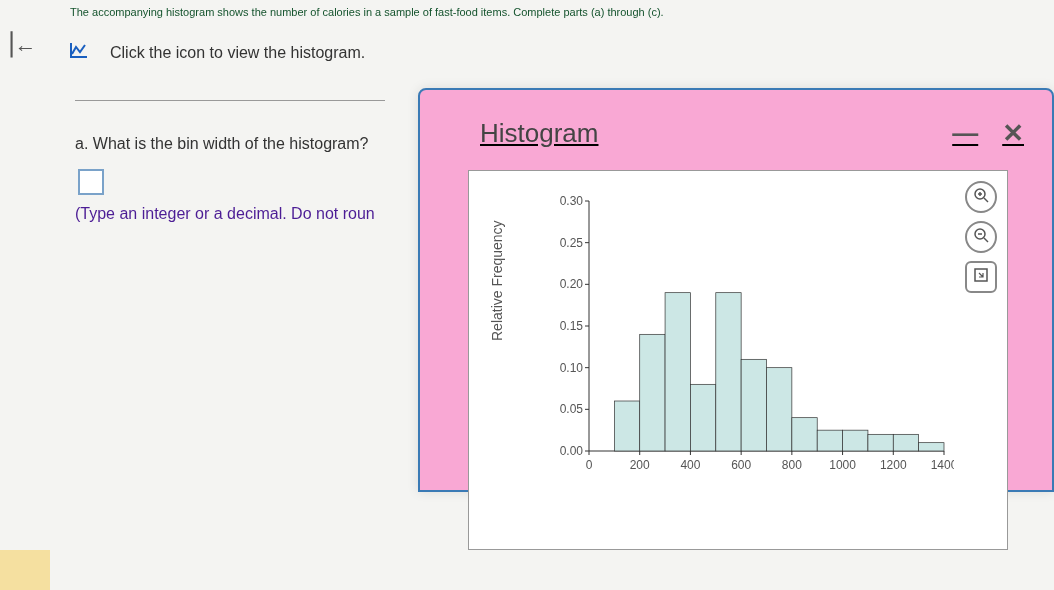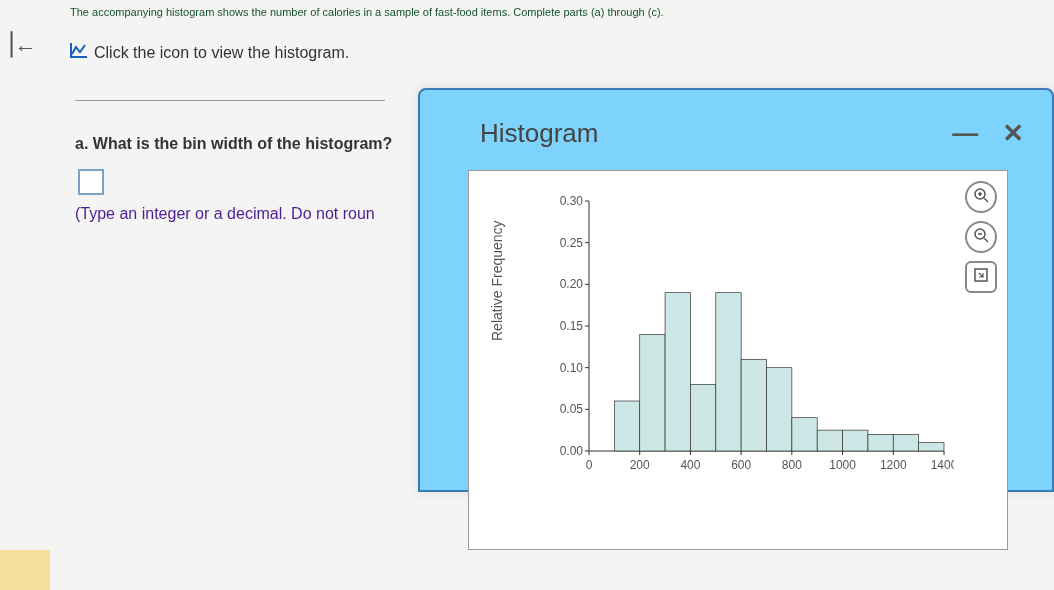--- a/index.html
+++ b/index.html
@@ -30,40 +30,39 @@
       right: 0;
       font-size: 11px;
       color: #14532d;
     }
     .view-link {
       position: absolute;
       left: 70px;
       top: 42px;
       display: flex;
       align-items: center;
-      gap: 6px;
+      gap: 22px;
       cursor: pointer;
     }
     .chart-mini-icon { color: #1a5fbf; font-size: 18px; }
     .view-text { font-size: 16px; color: #333; }
     .divider {
       position: absolute;
       left: 75px;
       top: 100px;
       width: 310px;
       height: 1px;
       background: #999;
     }
     .part-a {
       position: absolute;
       left: 75px;
       top: 135px;
       font-size: 16px;
       color: #333;
-      font-weight: bold;
     }
     .input-box {
       position: absolute;
       left: 78px;
       top: 169px;
       width: 26px;
       height: 26px;
       border: 2px solid #7aa2c9;
       background: #fff;
     }
@@ -73,24 +72,25 @@
       top: 205px;
       font-size: 16px;
       color: #4c1d95;
     }
     .modal {
       position: absolute;
       left: 418px;
       top: 88px;
       width: 636px;
       height: 404px;
-      background: #7dd3fc;
+      background: #f9a8d4;
       border: 2.5px solid #3a7ab5;
       border-radius: 8px 8px 0 0;
       box-shadow: 0 0 12px rgba(0,0,0,0.1);
+      text-decoration: underline;
     }
     .modal-top {
       display: flex;
       justify-content: space-between;
       align-items: flex-start;
       padding: 28px 28px 12px 60px;
     }
     .modal-title { font-size: 26px; color: #444; }
     .modal-controls { display: flex; gap: 24px; align-items: center; }
     .min-btn, .close-btn { font-size: 26px; color: #555; cursor: pointer; font-weight: bold; }

